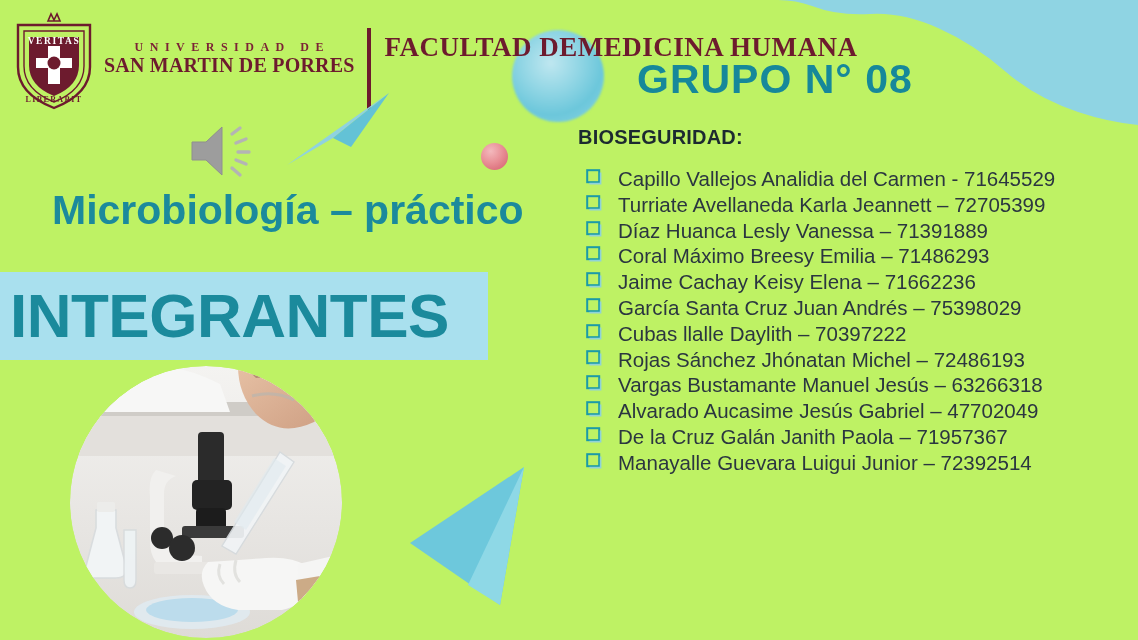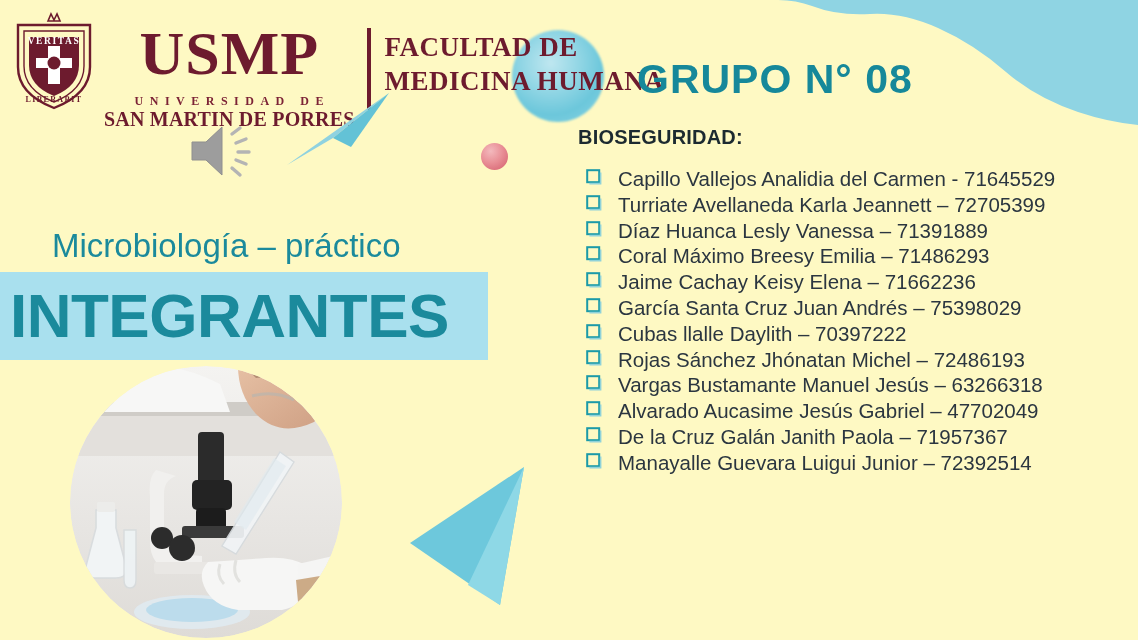--- a/index.html
+++ b/index.html
@@ -3,21 +3,21 @@
 <meta charset="utf-8">
 <style>
   html,body{margin:0;padding:0;}
   body{
     width:1138px;height:640px;
     background:#f2f3f3;
     font-family:"Liberation Sans", sans-serif;
     overflow:hidden;
     position:relative;
   }
-  .slide{position:absolute;inset:0;overflow:hidden;background:#fef9c3;}
+  .slide{position:absolute;inset:0;overflow:hidden;background:#bef264;}
 
   
   .wave-wrap{position:absolute;top:0;right:0;width:360px;height:125px;pointer-events:none;}
 
   
   .sphere-blue{
     position:absolute;left:512px;top:30px;width:92px;height:92px;border-radius:50%;
     background:radial-gradient(circle at 42% 36%, #bfe7f0 0%, #8fd5e4 38%, #6cc7db 65%, #7fcfe0 85%, rgba(160,218,230,0.25) 100%);
     filter:blur(1.2px);
   }
@@ -38,41 +38,40 @@
   .univ-de{
     font-family:"Liberation Serif", serif;font-weight:700;
     font-size:12px;color:#7c2336;letter-spacing:6.5px;
     margin-top:14px;margin-left:6px;
   }
   .sanmartin{
     font-family:"Liberation Serif", serif;font-weight:700;
     font-size:20px;color:#6d1b2e;letter-spacing:0.2px;line-height:20px;
   }
   .divider-bar{width:4px;background:#6d1b2e;height:82px;margin:2px 14px 0 12px;flex:none;}
-  .fac-block{display:flex;flex-direction:column;justify-content:center;padding-top:4px;}
+  .fac-block{display:flex;justify-content:center;padding-top:4px;}
   .fac-l1,.fac-l2{
     font-family:"Liberation Serif", serif;font-weight:700;color:#6d1b2e;
     letter-spacing:0.5px;
   }
   .fac-l1{font-size:27px;line-height:34px;}
   .fac-l2{font-size:27px;line-height:34px;}
 
   
   .plane-small{position:absolute;left:281px;top:89px;width:115px;height:80px;pointer-events:none;}
   .plane-big{position:absolute;left:404px;top:455px;width:175px;height:160px;pointer-events:none;}
 
   
   .audio-icon{position:absolute;left:186px;top:118px;width:78px;height:66px;}
 
   
   .subtitle{
     position:absolute;left:52px;top:190px;width:420px;
-    font-size:33px;color:#1b8a9c;font-weight:400;line-height:40px;
+    font-size:41px;color:#1b8a9c;font-weight:700;line-height:40px;
     white-space:nowrap;
-    margin-top:36px;
   }
 
   
   .band{
     position:absolute;left:0;top:272px;width:488px;height:88px;
     background:#a9e0ee;
   }
   .band-title{
     position:absolute;left:10px;top:283px;width:470px;
     font-size:62px;font-weight:700;color:#1b8a9c;line-height:66px;
@@ -137,21 +136,20 @@
         <path d="M14 19 L74 19 L74 54 Q74 78 44 90 Q14 78 14 54 Z" fill="none" stroke="#6d1b2e" stroke-width="1.4"></path>
         <path d="M19 25 L69 25 L69 53 Q69 74 44 84 Q19 74 19 53 Z" fill="#6d1b2e"></path>
         <path d="M38 34 L50 34 L50 46 L62 46 L62 56 L50 56 L50 72 L38 72 L38 56 L26 56 L26 46 L38 46 Z" fill="#ffffff"></path>
         <circle cx="44" cy="51" r="6.5" fill="#6d1b2e"></circle>
         <text x="44" y="32" text-anchor="middle" fill="#ffffff" font-family="Liberation Serif, serif" font-size="9.5" font-weight="700" letter-spacing="1.6">VERITAS</text>
         <text x="44" y="90" text-anchor="middle" fill="#6d1b2e" font-family="Liberation Serif, serif" font-size="8" font-weight="700" letter-spacing="1.4">LIBERABIT</text>
       </svg>
     </div>
     <div class="logo-text">
       <div class="usmp-block">
-        <div class="usmp">USMP</div>
         <div class="univ-de">UNIVERSIDAD DE</div>
         <div class="sanmartin">SAN MARTIN DE PORRES</div>
       </div>
       <div class="divider-bar"></div>
       <div class="fac-block">
         <div class="fac-l1">FACULTAD DE</div>
         <div class="fac-l2">MEDICINA HUMANA</div>
       </div>
     </div>
   </div>

